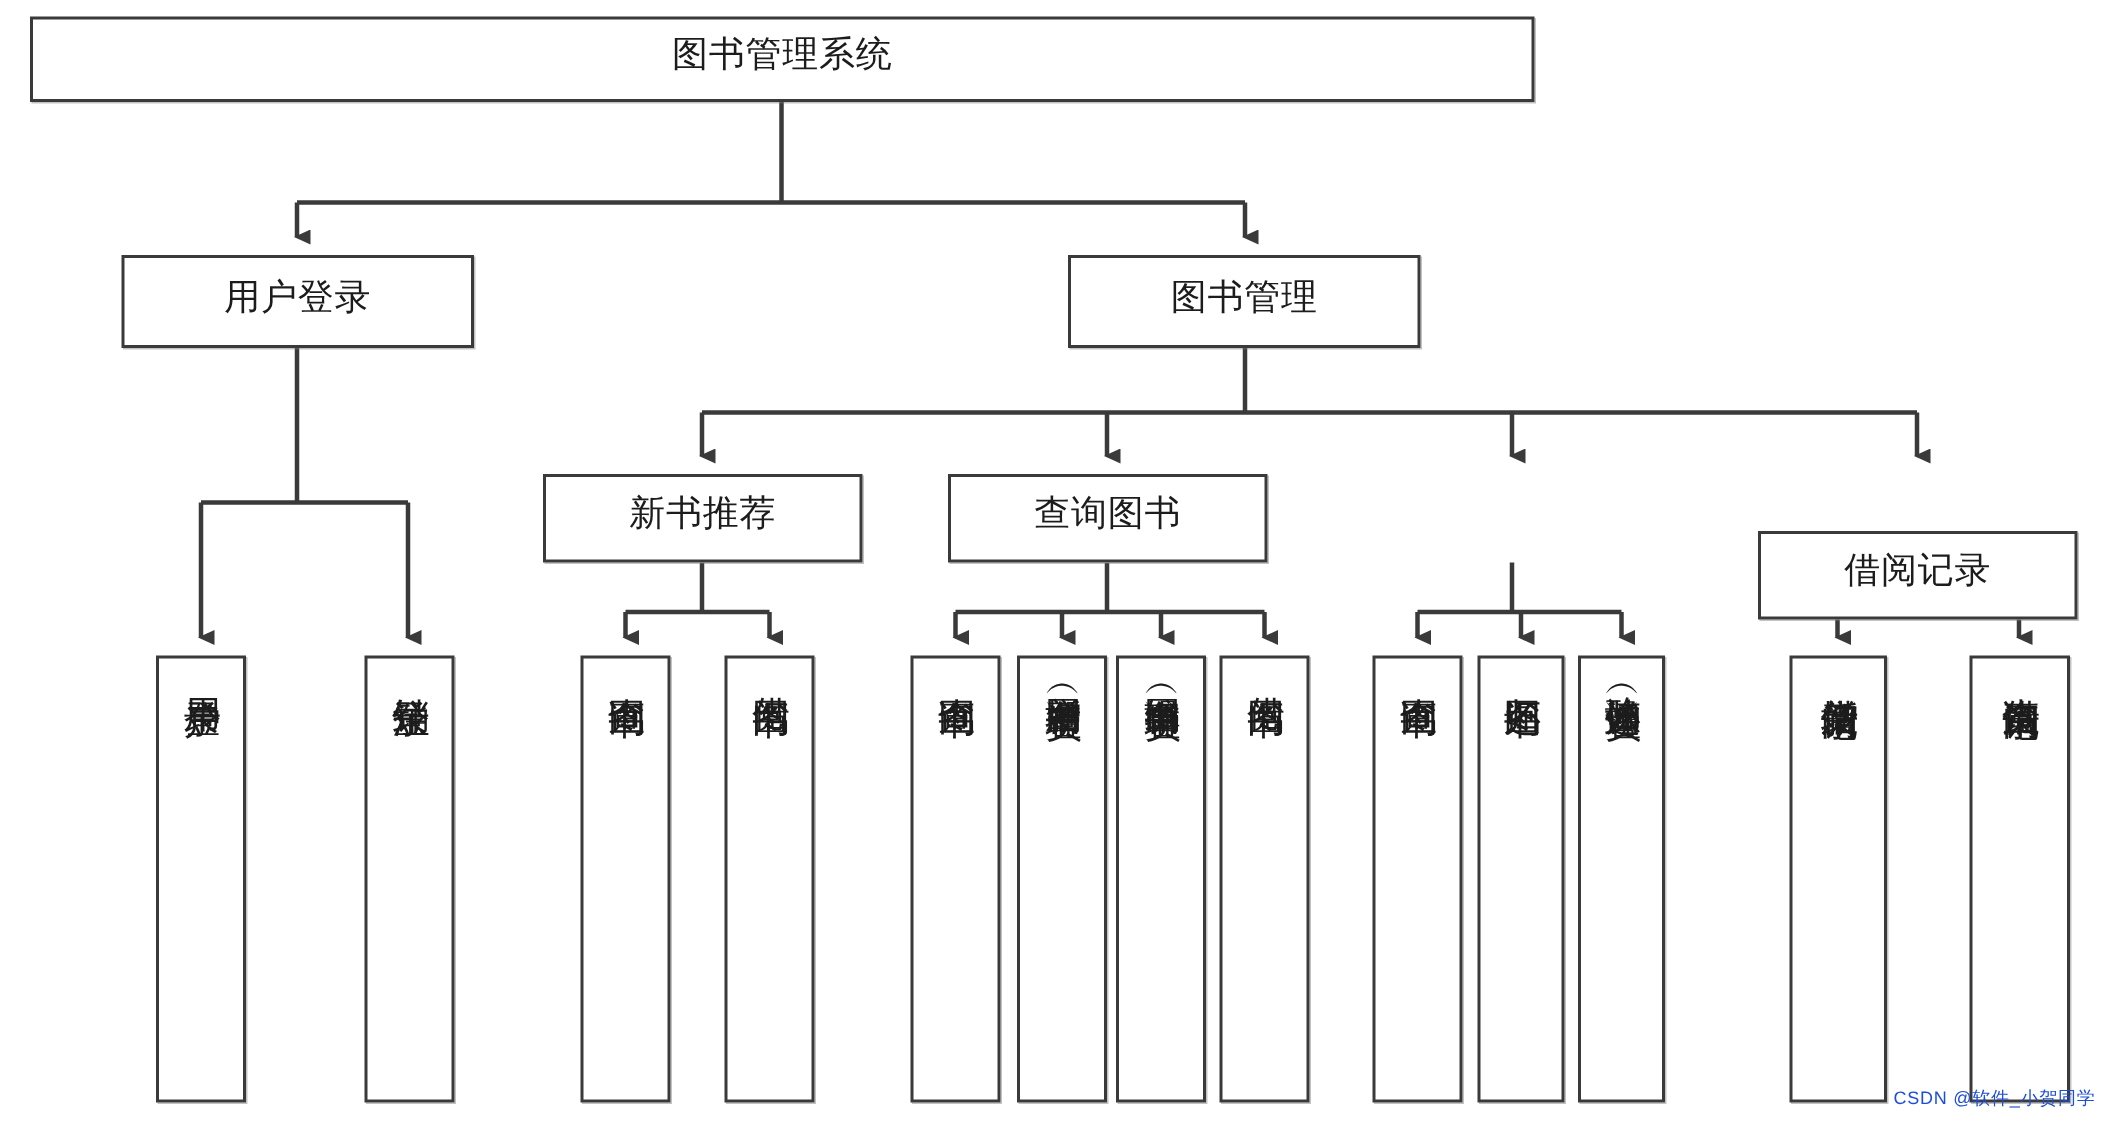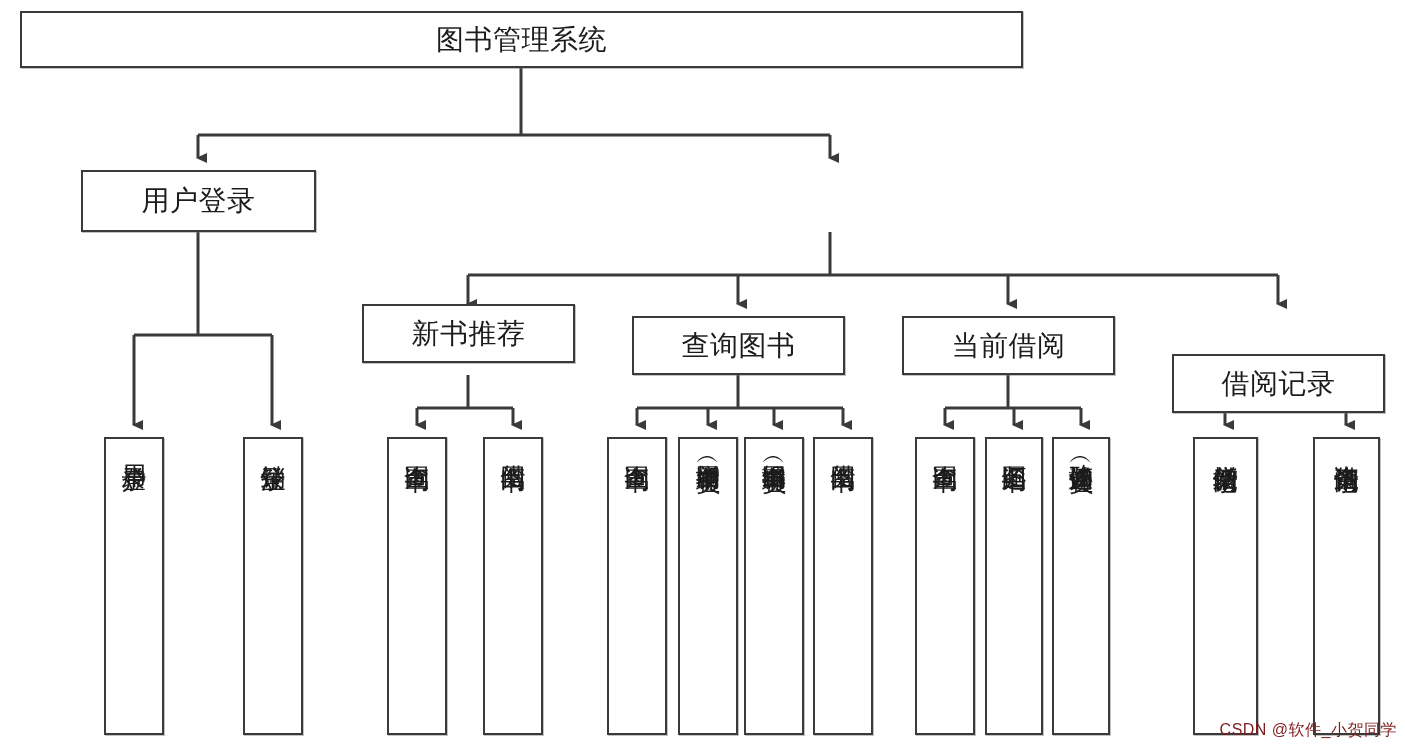--- a/index.html
+++ b/index.html
@@ -36,44 +36,45 @@
     color: #1c1c1c;
     box-shadow: 1px 1px 0 rgba(120,120,120,0.45);
   }
   .node .lbl {
     display: block;
     text-align: center;
     line-height: 1.18;
     white-space: nowrap;
   }
   .node.h .lbl {
-    font-size: 28px;
+    font-size: 24px;
     letter-spacing: 0.5px;
+    font-family: Liberation Mono, monospace;
   }
   .node.v {
     align-items: flex-start;
     padding-top: 6px;
   }
   .node.v .lbl {
     writing-mode: vertical-rl;
     text-orientation: upright;
     font-size: 25px;
     line-height: 1.08;
     letter-spacing: 1px;
     white-space: nowrap;
   }
   .node.v.tall .lbl {
     font-size: 24px;
   }
   #watermark {
     position: absolute;
     right: 8px;
     bottom: 6px;
-    font-size: 16px;
-    color: #7f1d1d;
+    font-size: 12px;
+    color: #1d4ed8;
     letter-spacing: 0.5px;
     white-space: nowrap;
     user-select: none;
   }
 </style>
 </head>
 <body>
 
 <div id="canvas">
 
@@ -130,29 +131,29 @@
     </g>
   </svg>
 
   <div class="node h" id="n-root" style="left: 20px; top: 11px; width: 1003px; height: 57px;">
     <span class="lbl">图书管理系统</span>
   </div>
 
   <div class="node h" id="n-l1-0" style="left: 81px; top: 170px; width: 235px; height: 62px;">
     <span class="lbl">用户登录</span>
   </div>
+  <div class="node h" id="n-l1-1" style="left: 712px; top: 170px; width: 235px; height: 62px;">
+    <span class="lbl">图书管理</span>
+  </div>
 
-  <div class="node h" id="n-l2-0" style="left: 362px; top: 304px; width: 213px; height: 59px;">
+  <div class="node h" id="n-l2-0" style="left: 362px; top: 316px; width: 213px; height: 59px;">
     <span class="lbl">新书推荐</span>
   </div>
   <div class="node h" id="n-l2-1" style="left: 632px; top: 316px; width: 213px; height: 59px;">
     <span class="lbl">查询图书</span>
-  </div>
-  <div class="node h" id="n-l2-2" style="left: 902px; top: 316px; width: 213px; height: 59px;">
-    <span class="lbl">当前借阅</span>
   </div>
   <div class="node h" id="n-l2-3" style="left: 1172px; top: 316px; width: 213px; height: 59px; margin-top: 38px;">
     <span class="lbl">借阅记录</span>
   </div>
 
   <div class="node v" id="n-lf-0" style="left: 104px; top: 437px; width: 60px; height: 298px;">
     <span class="lbl">用户登录</span>
   </div>
   <div class="node v" id="n-lf-1" style="left: 243px; top: 437px; width: 60px; height: 298px;">
     <span class="lbl">注销登录</span>

